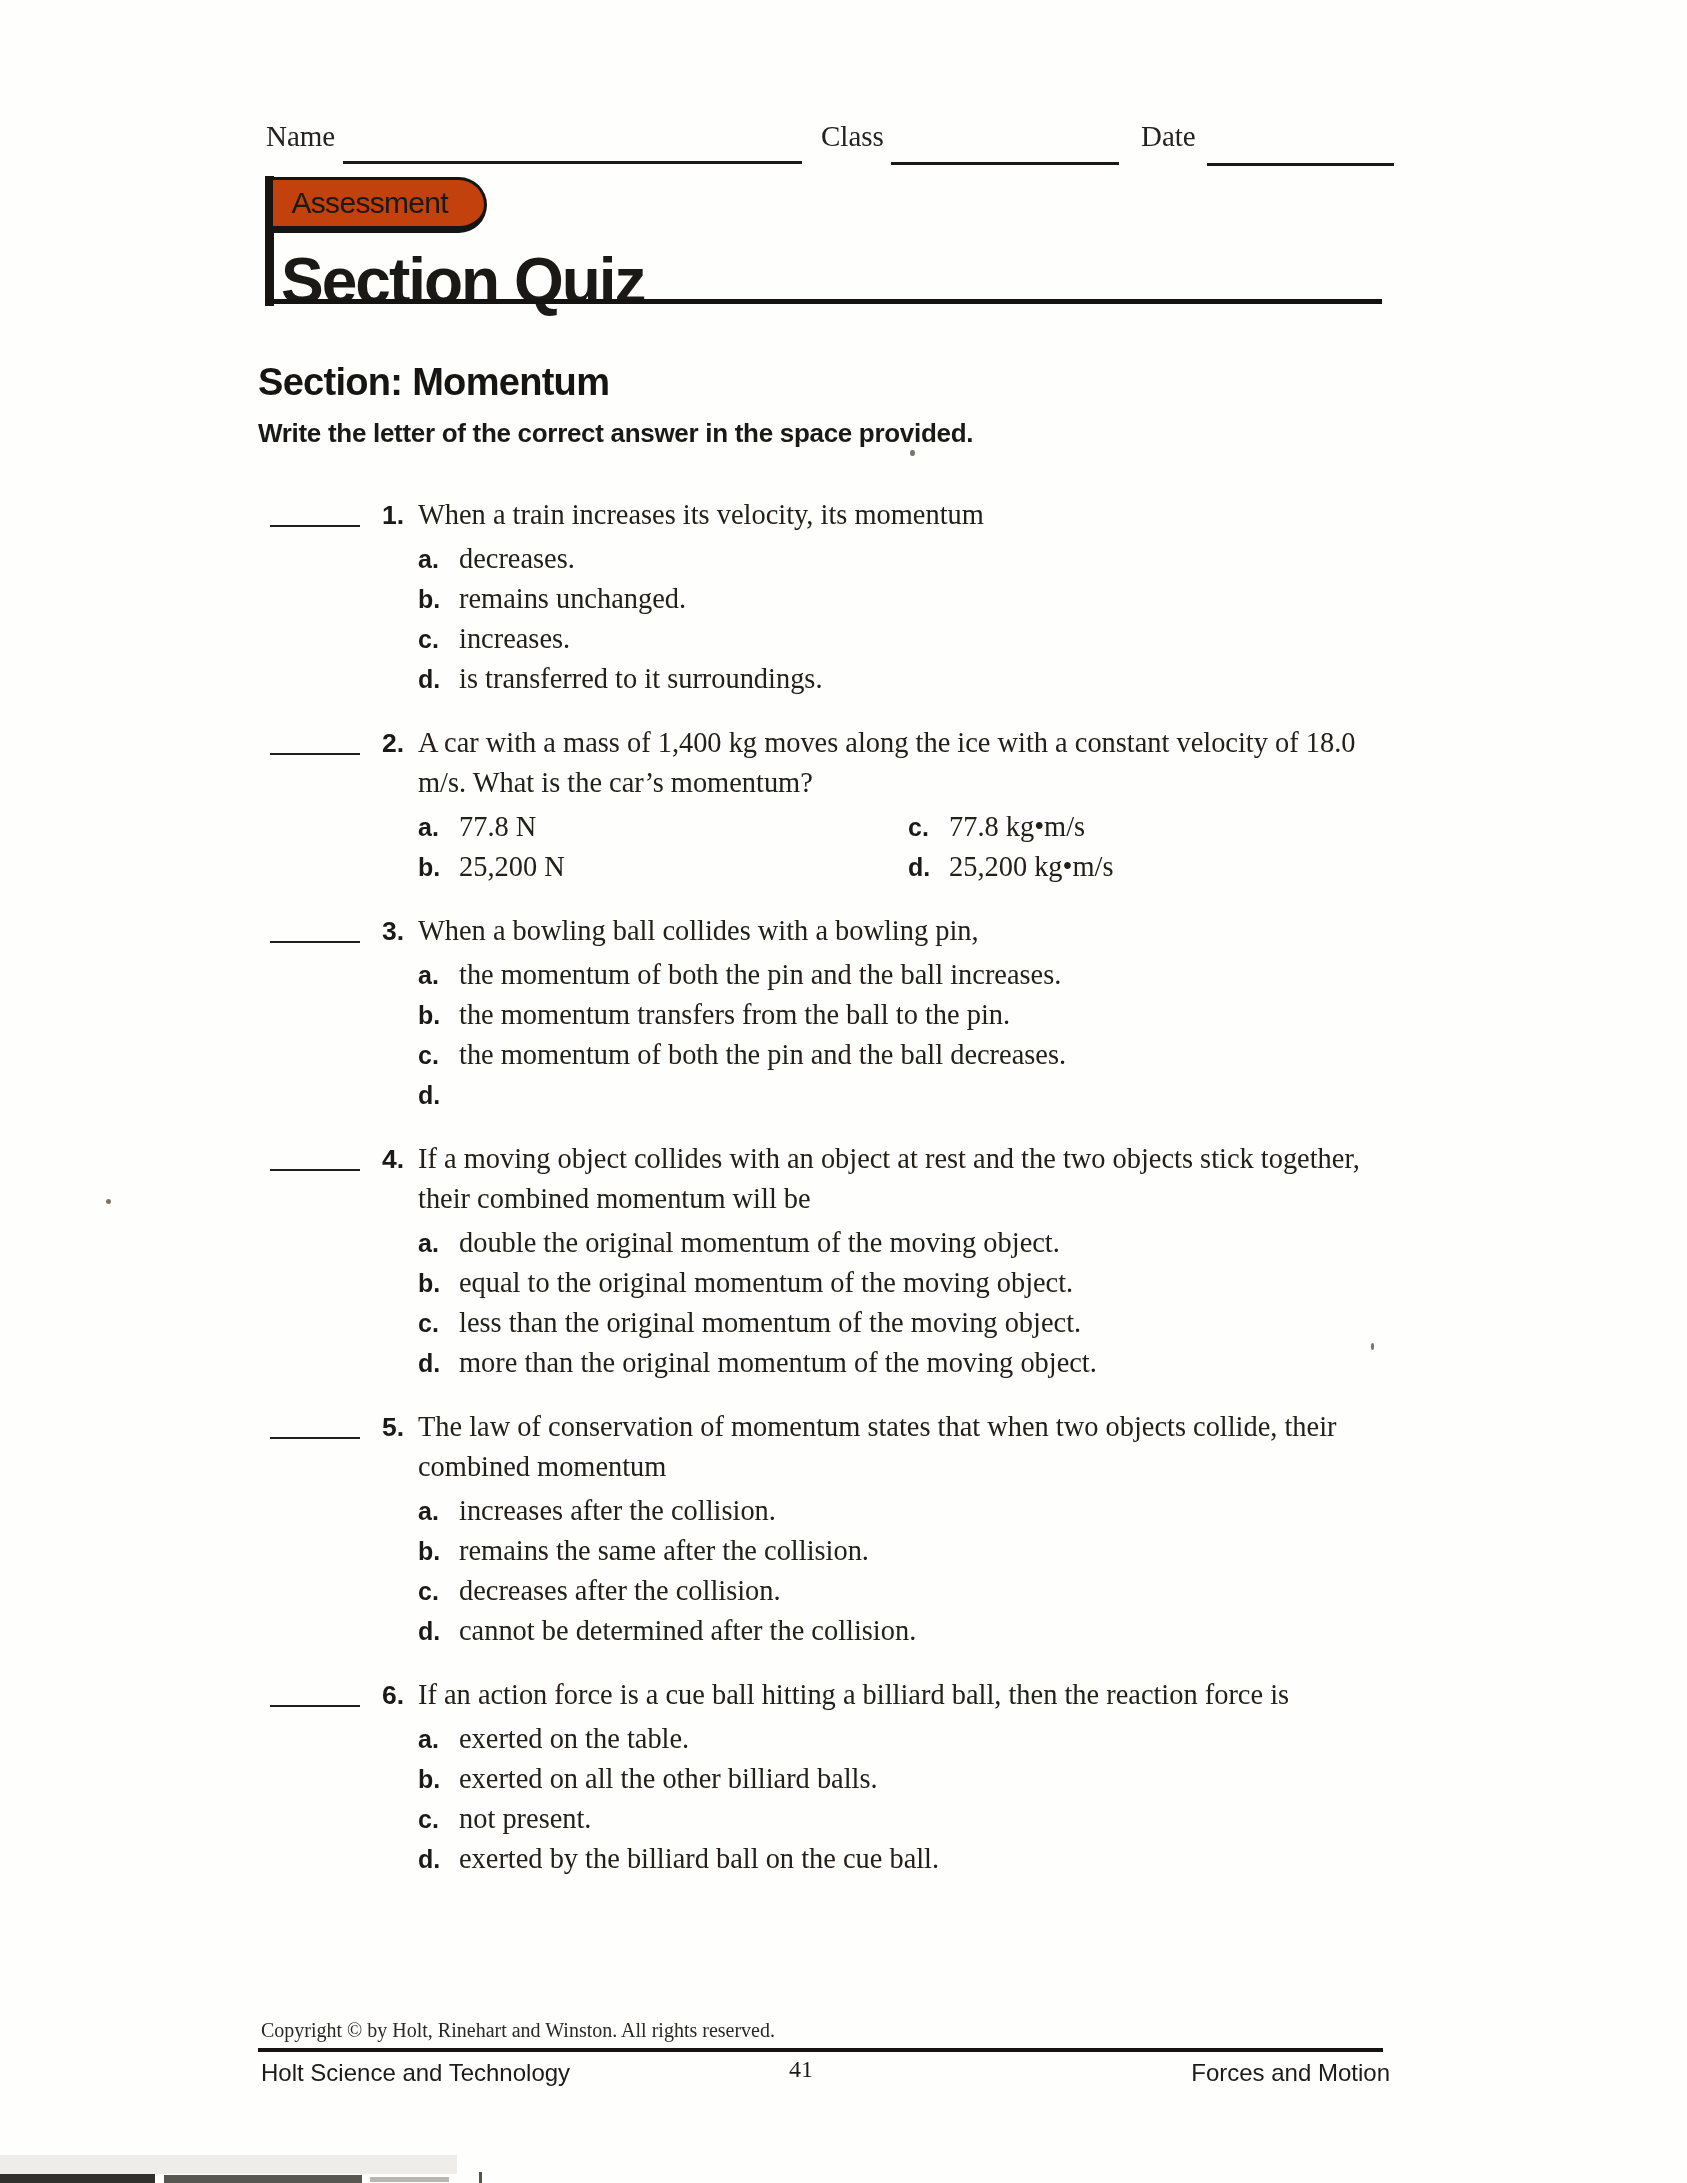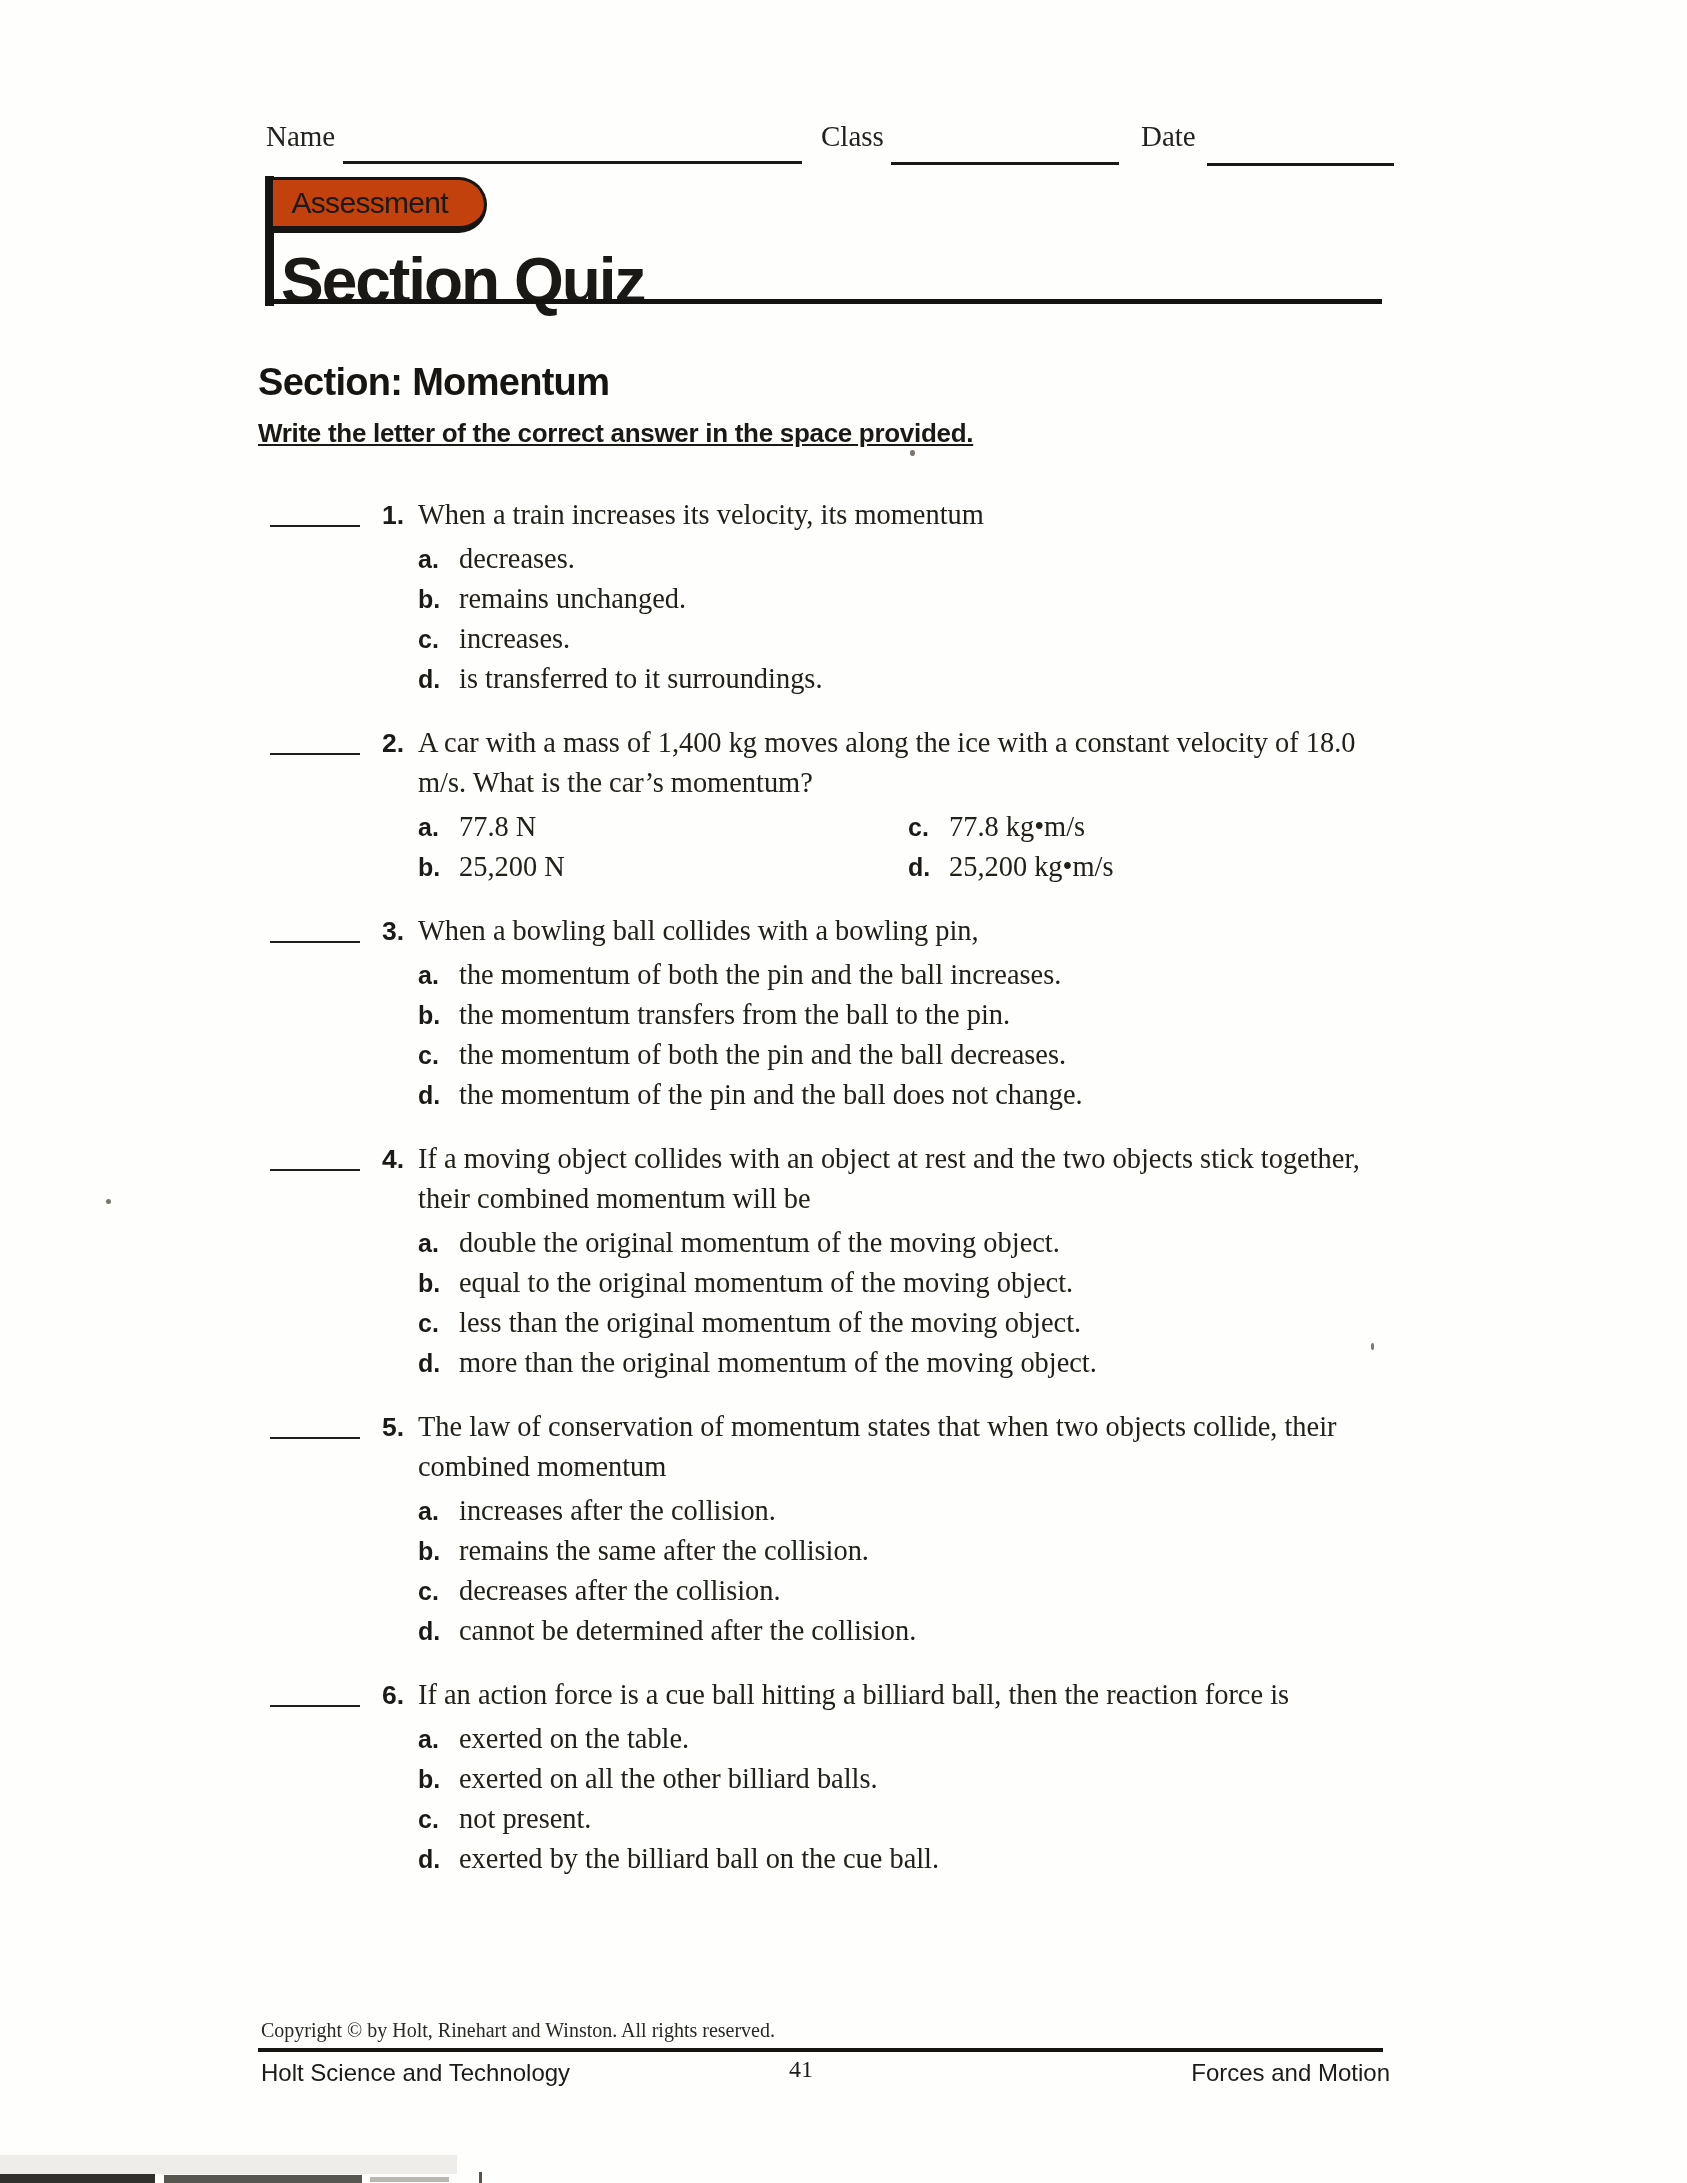--- a/index.html
+++ b/index.html
@@ -18,21 +18,21 @@
   .v-bar{left:265px;top:176px;width:9.3px;height:130px;background:#161511;}
   .tab{left:273px;top:177px;width:192px;height:46px;border:3.3px solid #161511;border-left:none;
        border-bottom-width:7.3px;border-radius:0 30px 30px 0;display:flex;align-items:center;
        padding-left:18.5px;background:#c2410c;}
   .tab-text{font-size:30px;font-weight:500;color:#1b1a17;letter-spacing:-0.7px;}
   .big-title{left:281px;top:224px;font-size:64px;font-weight:bold;color:#1a1915;
              letter-spacing:-2px;white-space:nowrap;margin-top:20px;}
   .title-rule{left:265px;top:299px;width:1117px;height:4.6px;background:#141311;}
 
   .sec-heading{left:258px;top:361px;font-size:38px;font-weight:bold;color:#171511;letter-spacing:-0.7px;}
-  .instructions{left:258px;top:418px;font-size:26px;font-weight:bold;color:#1b1915;letter-spacing:-0.3px;text-decoration:underline;}
+  .instructions{left:258px;top:418px;font-size:26px;font-weight:bold;color:#1b1915;letter-spacing:-0.3px;}
 
   
   .questions{left:270px;top:495px;width:1119px;}
   .question{display:flex;margin-bottom:24px;}
   .q-blank{flex:none;width:90px;height:30px;border-bottom:2.6px solid #201f1c;}
   .q-num{flex:none;width:36px;margin-left:22px;font-family:"Liberation Sans",sans-serif;
          font-weight:bold;font-size:26.5px;line-height:40px;color:#1c1a16;}
   .q-body{flex:1;}
   .q-text{font-size:28.4px;line-height:40px;color:#232019;}
   .options{margin-top:4px;}
@@ -146,21 +146,20 @@
           <div class="option">
               <span class="opt-letter">b.</span>
               <span class="opt-text">the momentum transfers from the ball to the pin.</span>
             </div>
           <div class="option">
               <span class="opt-letter">c.</span>
               <span class="opt-text">the momentum of both the pin and the ball decreases.</span>
             </div>
           <div class="option">
               <span class="opt-letter">d.</span>
-              <span class="opt-text">the momentum of the pin and the ball does not change.</span>
             </div>
         </div>
       </div>
     </div>
 
     <div class="question">
       <span class="q-blank"></span>
       <span class="q-num">4.</span>
       <div class="q-body">
         <div class="q-text">If a moving object collides with an object at rest and the two objects stick together, their combined momentum will be</div>

